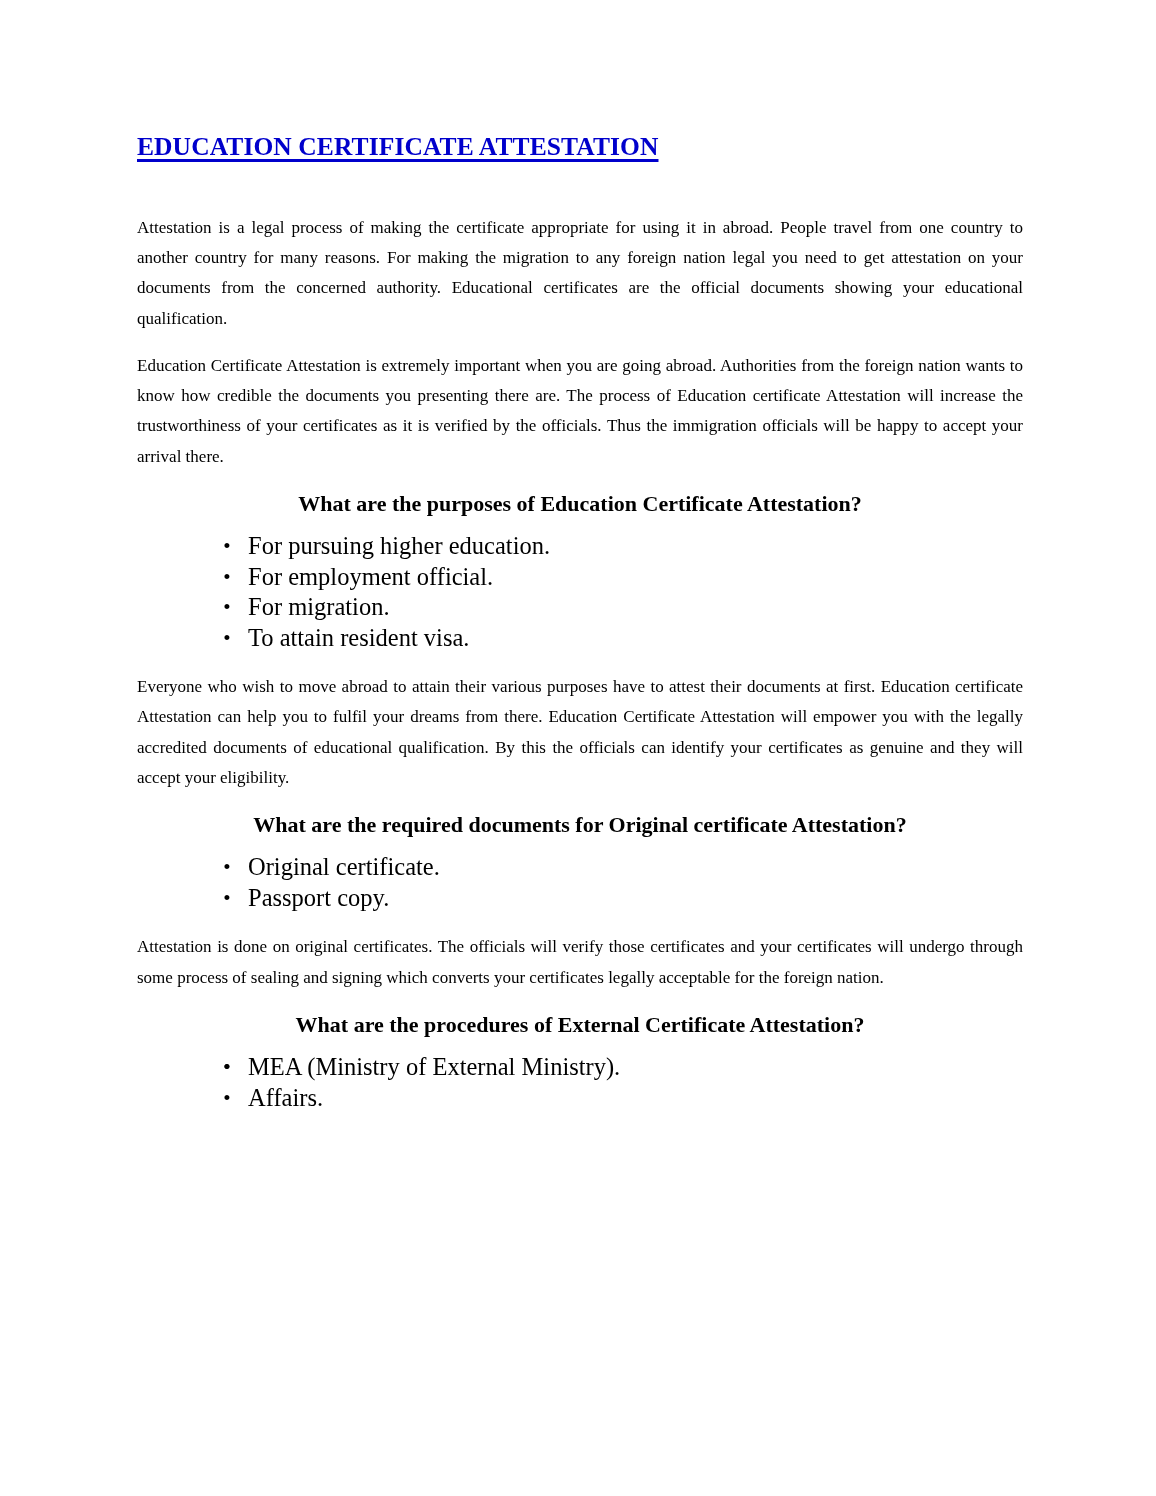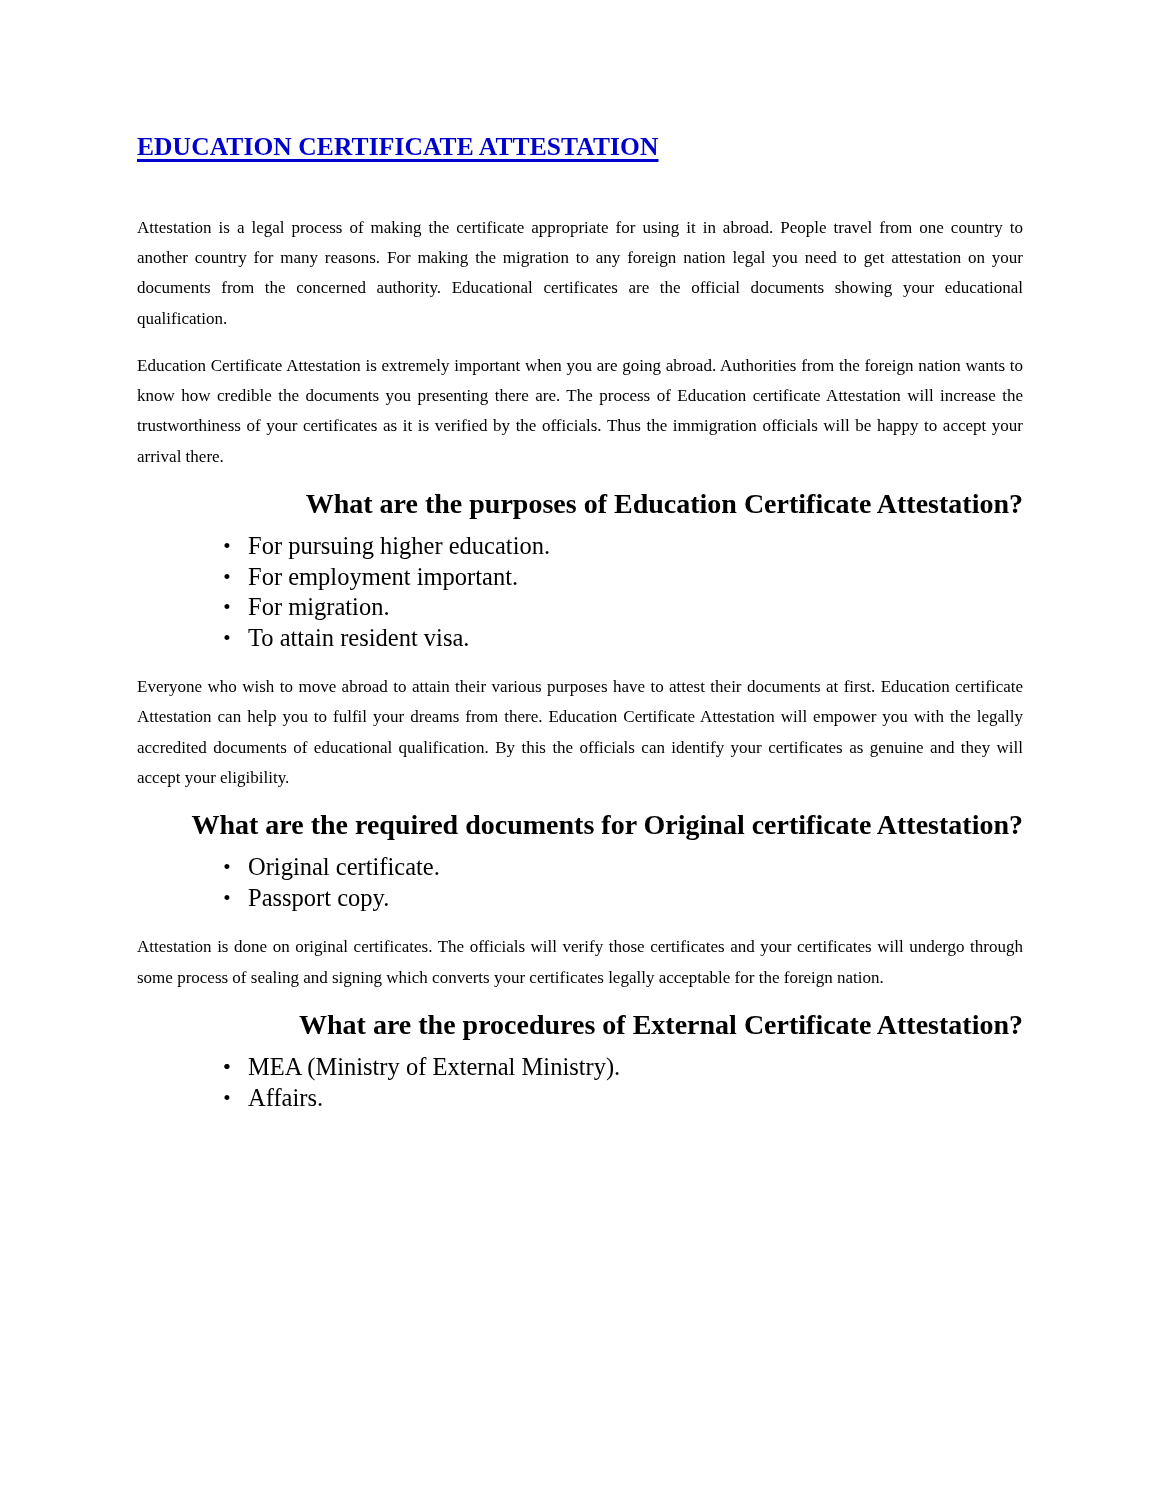--- a/index.html
+++ b/index.html
@@ -43,25 +43,25 @@
   p.para {
     font-size: 17px;
     line-height: 30.2px;
     text-align: justify;
     text-justify: inter-word;
     margin: 0 0 17px 0;
     -webkit-hyphens: none;
     hyphens: none;
   }
   h2.section-heading {
-    font-size: 28px;
+    font-size: 22px;
     font-weight: bold;
     line-height: 30.2px;
     margin: 0 0 12px 0;
-    text-align: right;
+    text-align: center;
   }
   ul.bullets {
     list-style: none;
     margin: 0 0 19px 0;
     padding: 0;
   }
   ul.bullets li {
     font-size: 24.5px;
     line-height: 30.6px;
     position: relative;
@@ -94,21 +94,21 @@
 
     <h2 class="section-heading">What are the purposes of Education Certificate Attestation?</h2>
 
     <ul class="bullets">
       <li>
         <span class="bullet-dot">•</span>
         <span>For pursuing higher education.</span>
       </li>
       <li>
         <span class="bullet-dot">•</span>
-        <span>For employment important.</span>
+        <span>For employment official.</span>
       </li>
       <li>
         <span class="bullet-dot">•</span>
         <span>For migration.</span>
       </li>
       <li>
         <span class="bullet-dot">•</span>
         <span>To attain resident visa.</span>
       </li>
     </ul>

